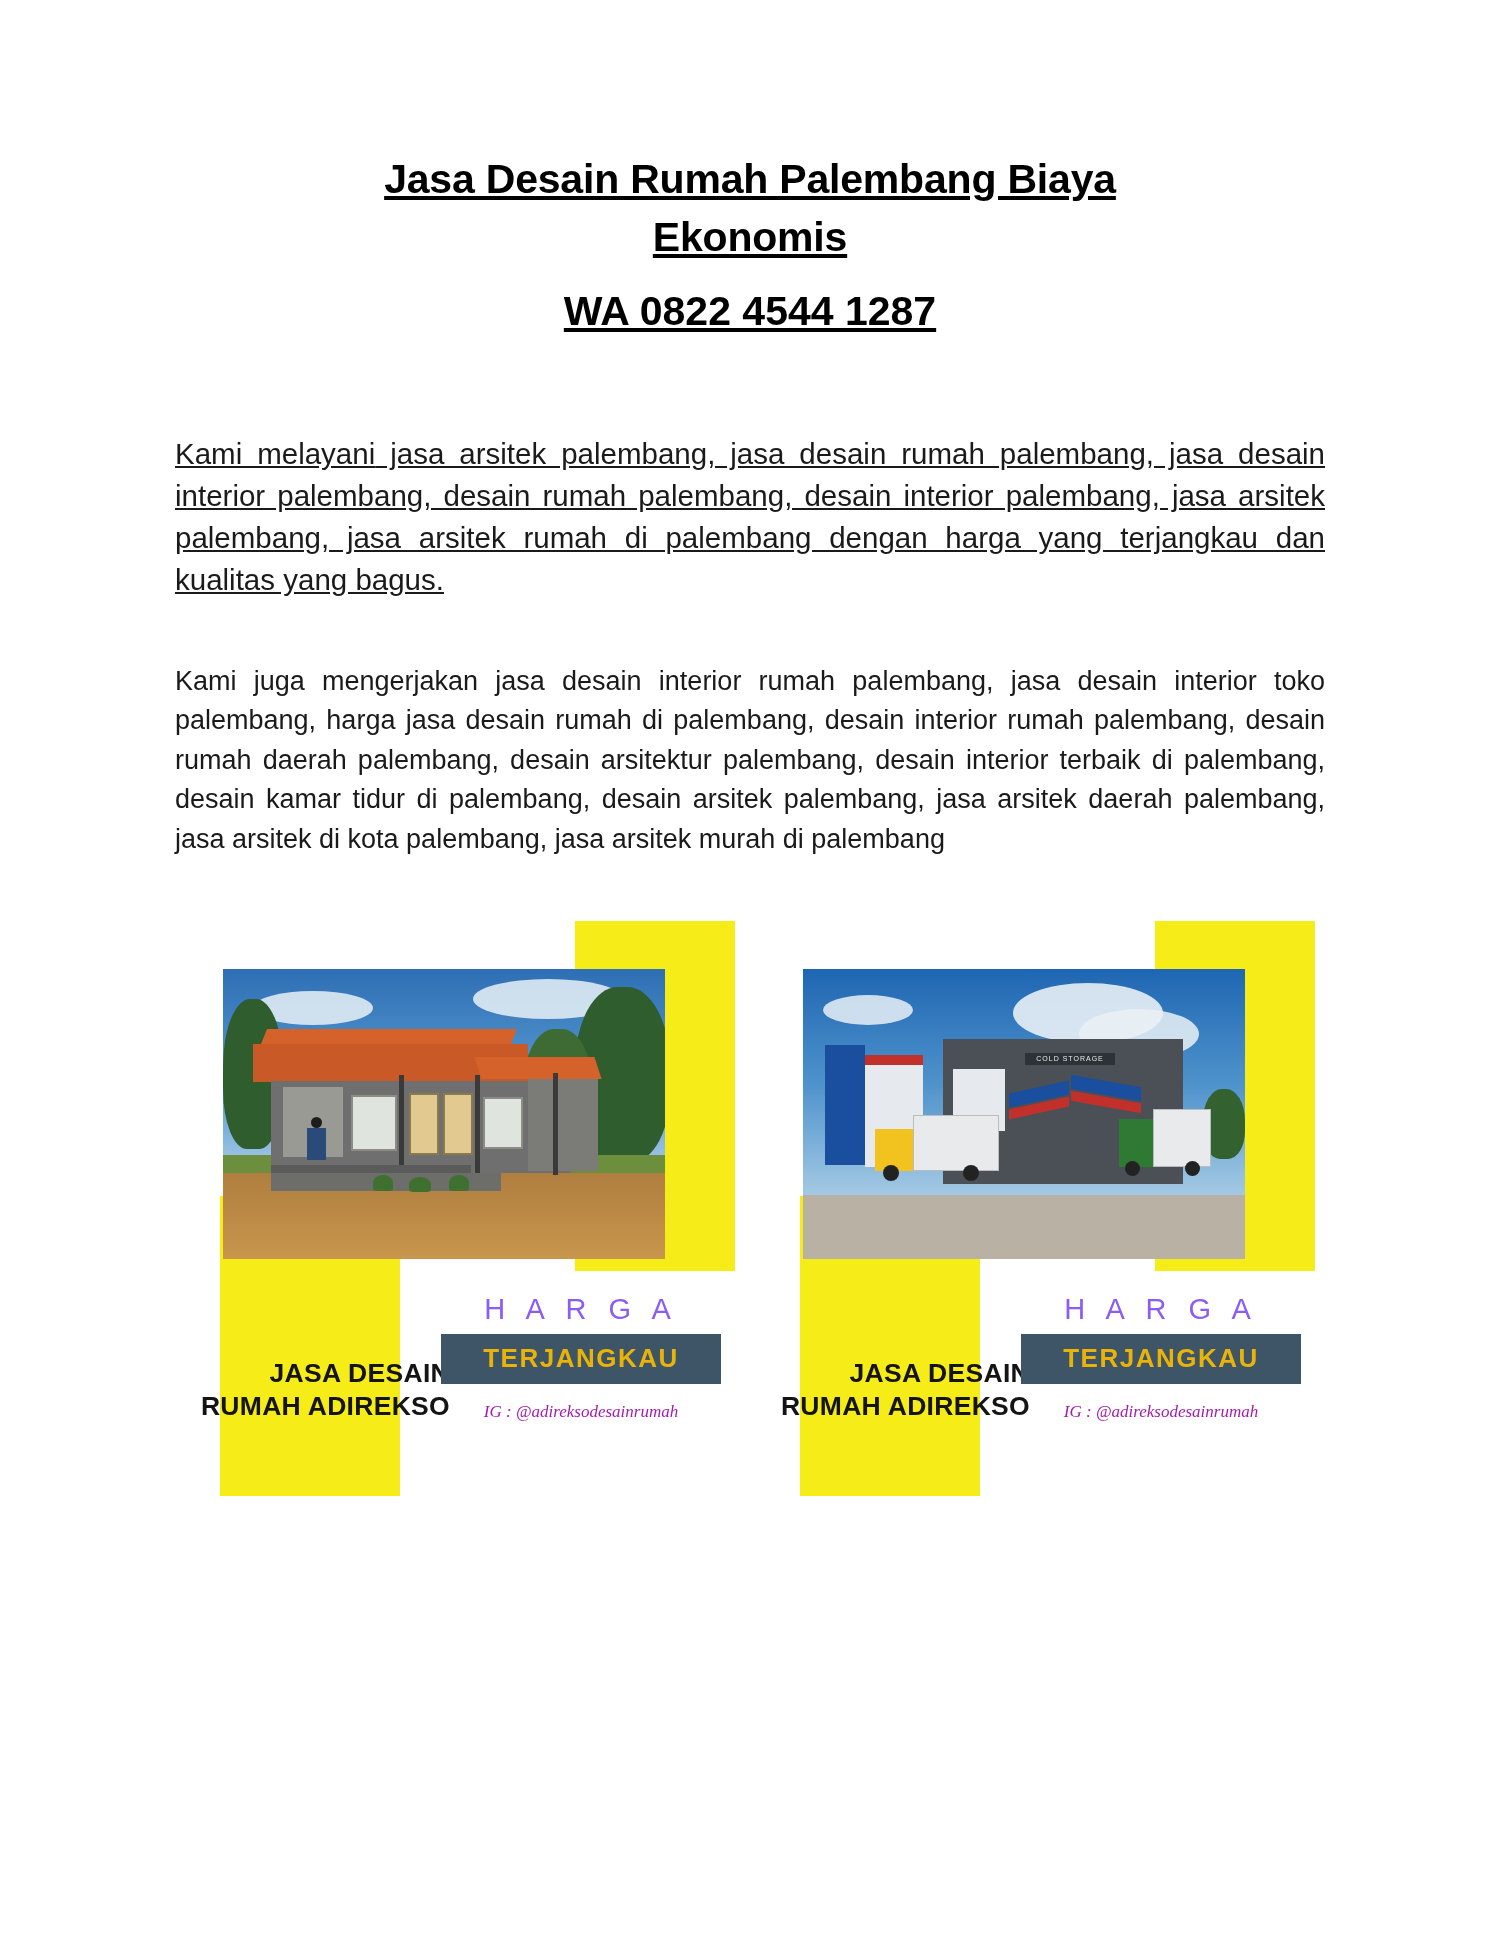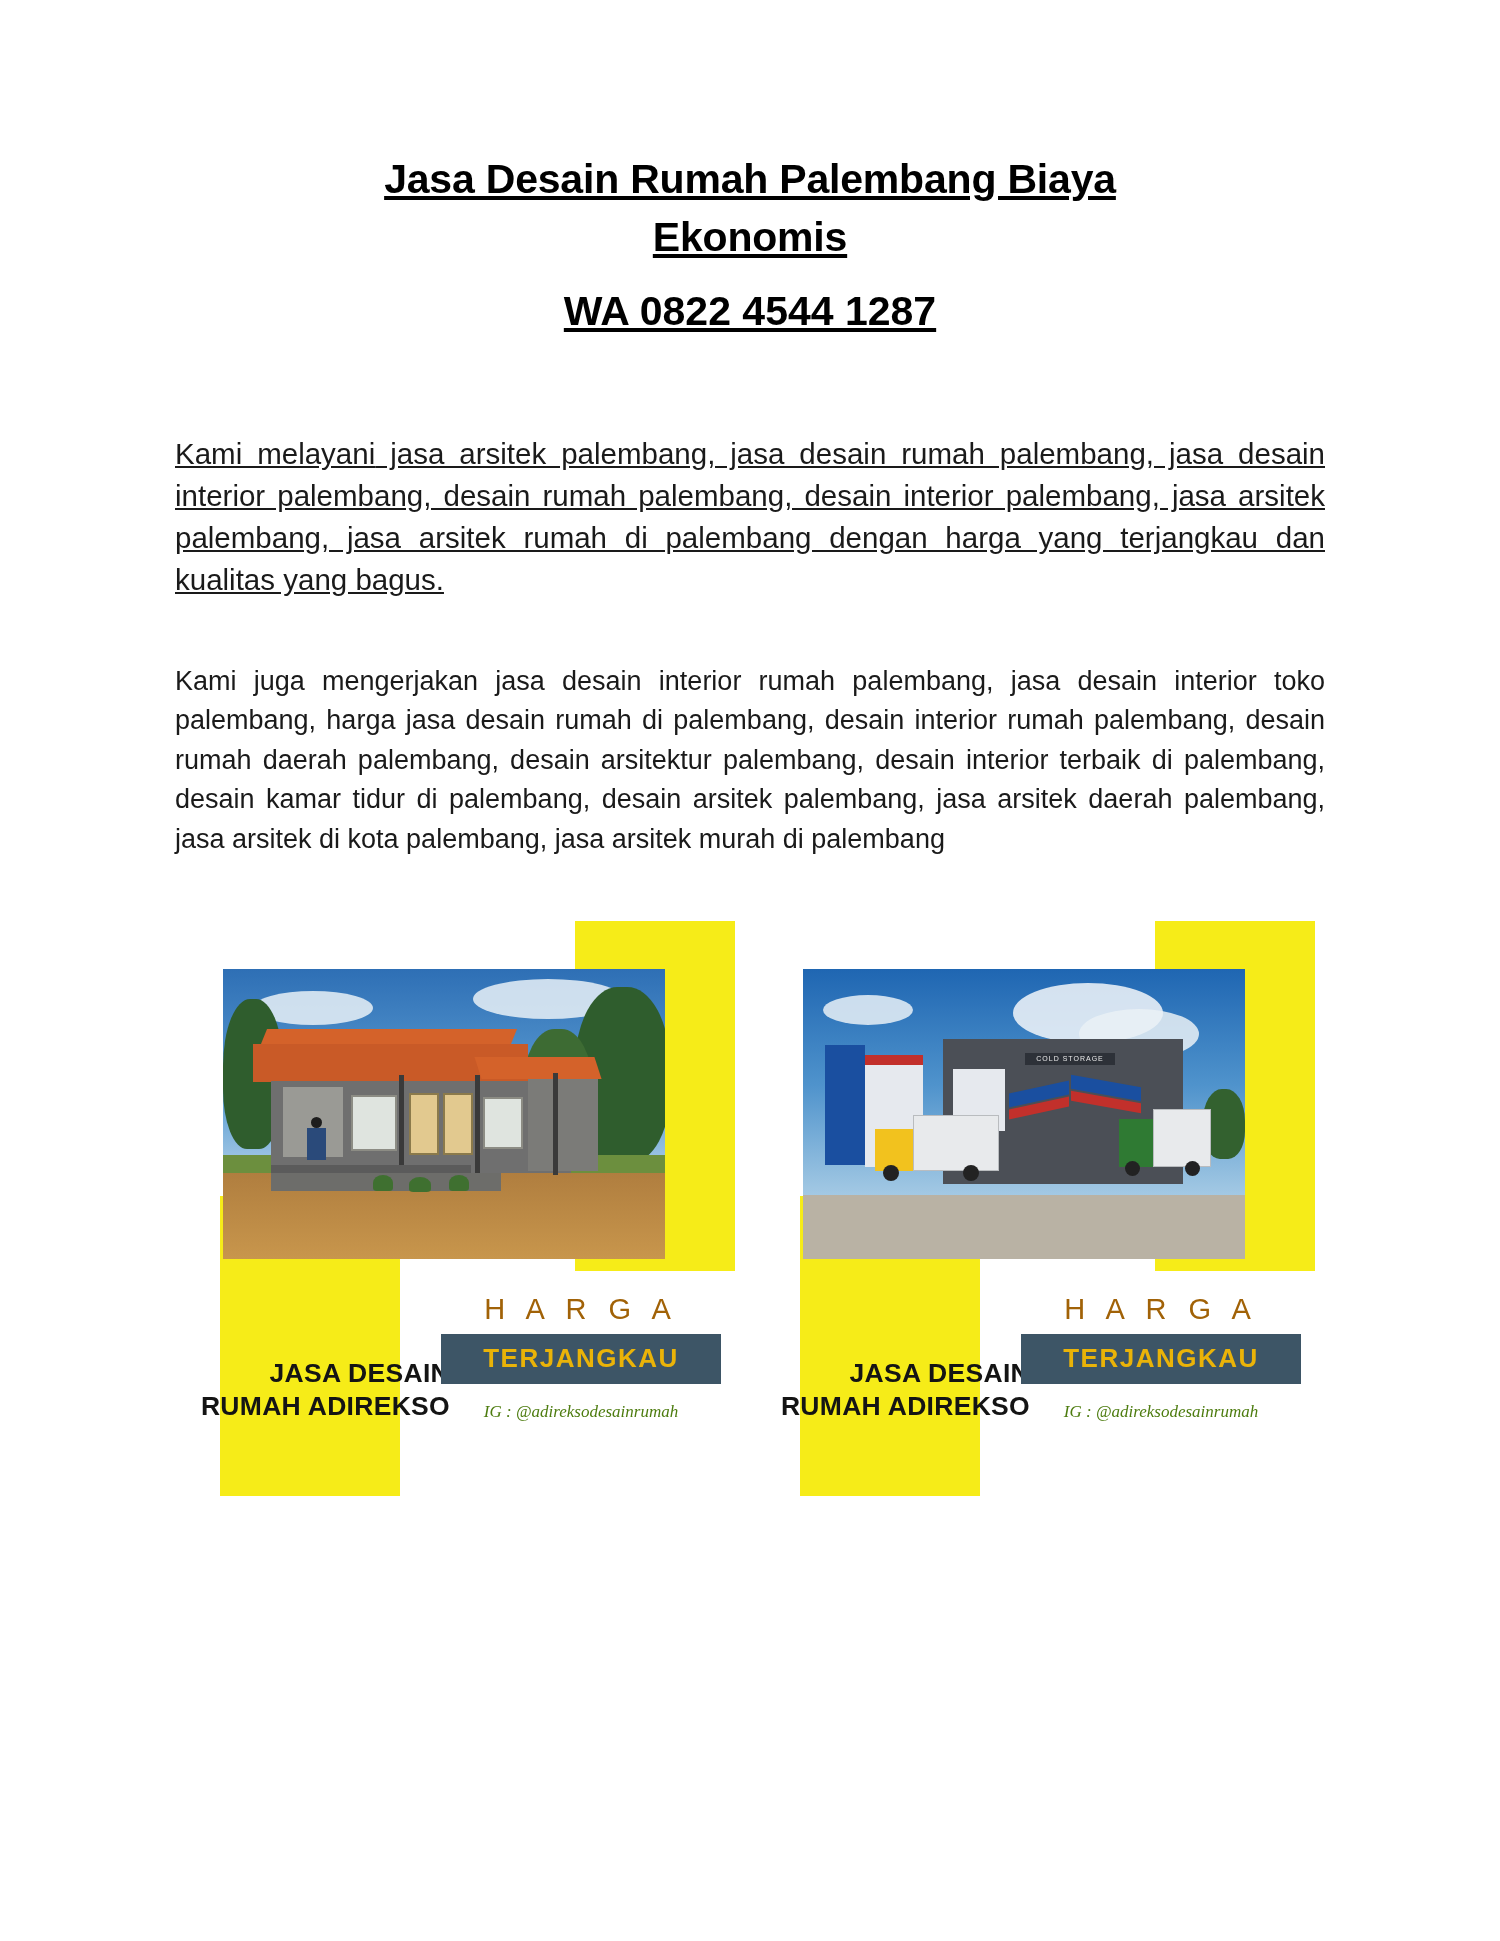--- a/index.html
+++ b/index.html
@@ -277,37 +277,37 @@
   .flyer-right {
     position: absolute;
     right: 14px;
     bottom: 74px;
     width: 280px;
     text-align: center;
   }
   .harga {
     font-size: 29px;
     letter-spacing: 7px;
-    color: #a16207;
+    color: #8b5cf6;
     font-family: "Liberation Sans", sans-serif;
   }
   .terjangkau {
     margin-top: 8px;
     background: #3d5566;
     color: #eab308;
     font-size: 26px;
     font-weight: bold;
     letter-spacing: 1.5px;
     padding: 9px 0 10px;
   }
   .ig {
     margin-top: 18px;
     font-size: 17px;
     font-style: italic;
-    color: #4d7c0f;
+    color: #a21caf;
     font-family: "Liberation Serif", serif;
   }
 </style>
 </head>
 <body>
 
 <div class="page">
 
   <div class="title-block">
     <div class="title-line">

